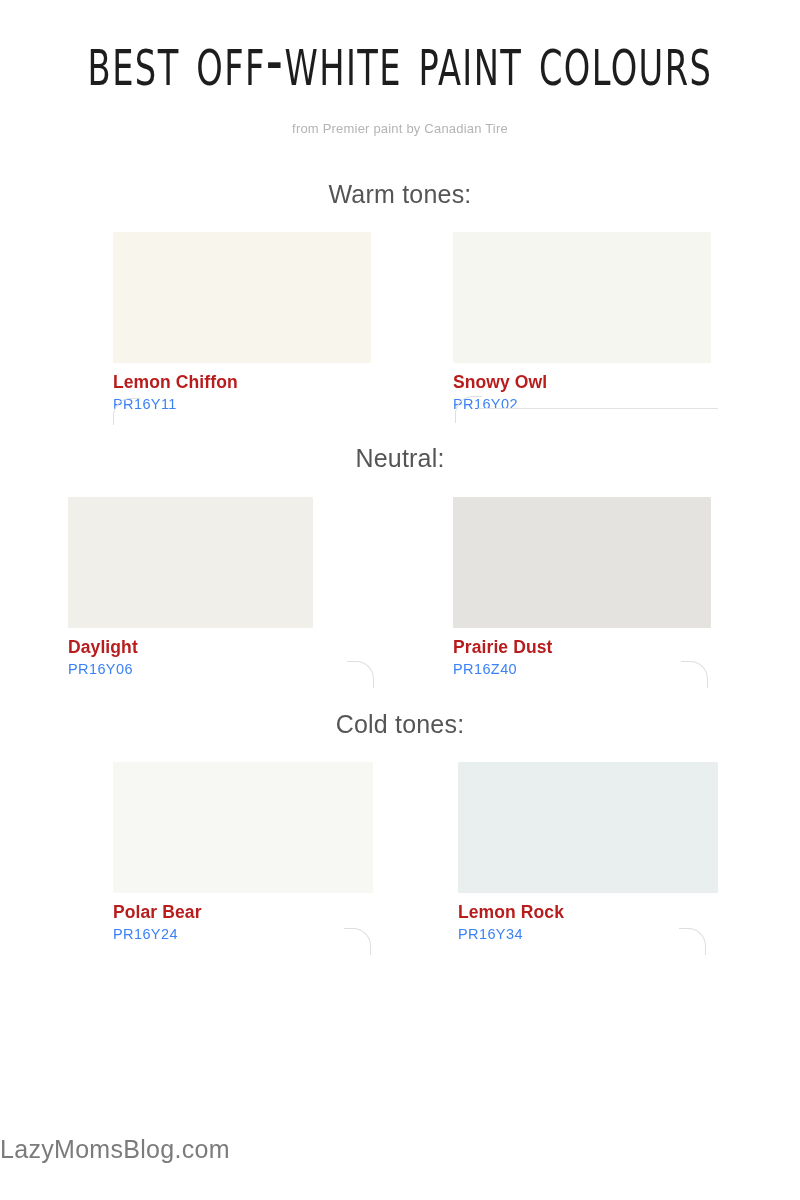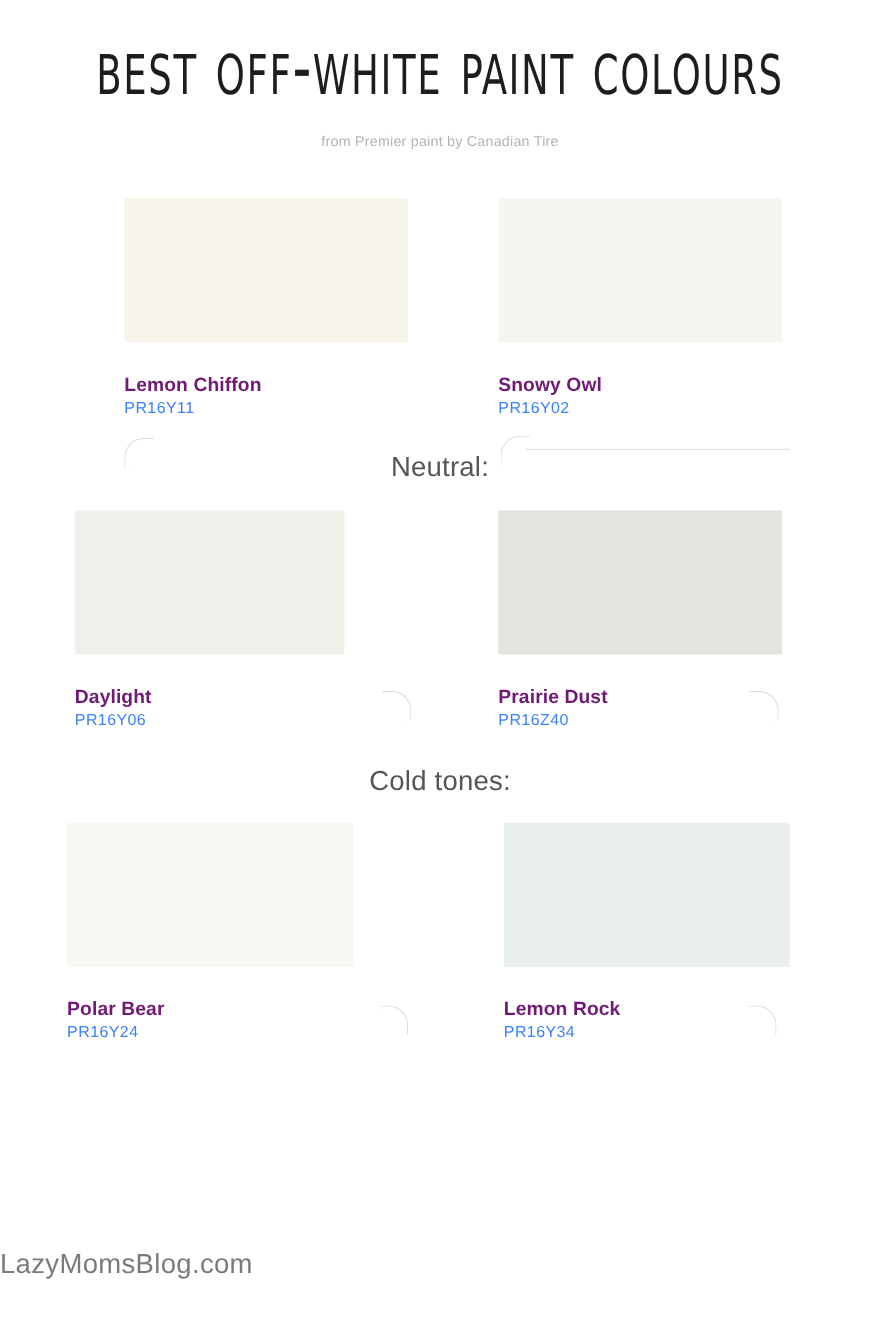--- a/index.html
+++ b/index.html
@@ -73,24 +73,24 @@
   .card {
     position: relative;
     width: 258px;
   }
   .swatch {
     width: 258px;
     height: 131px;
     border-radius: 1px;
   }
   .card-name {
-    margin-top: 28px;
+    margin-top: 9px;
     font-size: 17.5px;
     font-weight: 700;
-    color: #701a75;
+    color: #b91c1c;
     letter-spacing: 0.1px;
   }
   .card-code {
     margin-top: 3px;
     font-size: 14.5px;
     font-weight: 400;
     color: #3b82f6;
     letter-spacing: 0.4px;
   }
 
@@ -133,20 +133,21 @@
 <body>
 
 <div class="page">
 
   <div class="header">
     <div class="title">Best off-white paint colours</div>
     <div class="subtitle">from Premier paint by Canadian Tire</div>
   </div>
 
   <div class="group" style="margin-top:44px;">
+    <div class="section-heading">Warm tones:</div>
 
     <div class="row" style="margin-top:23px;">
 
       <div class="card">
         <div class="swatch" style="background:#f8f5ec;"></div>
         <div class="card-name">Lemon Chiffon</div>
         <div class="card-code">PR16Y11</div>
       </div>
 
       <div class="card">
@@ -181,21 +182,21 @@
 
     </div>
 
     <div class="corner mirrored" style="left:347px; top:217px;"></div>
     <div class="corner mirrored" style="left:681px; top:217px;"></div>
   </div>
 
   <div class="group" style="margin-top:33px;">
     <div class="section-heading">Cold tones:</div>
 
-    <div class="row" style="margin-top:23px; padding-left:61px; padding-right:84px;">
+    <div class="row" style="margin-top:23px; padding-left:113px; padding-right:84px;">
 
       <div class="card">
         <div class="swatch" style="background:#f7f7f4; width:260px;"></div>
         <div class="card-name">Polar Bear</div>
         <div class="card-code">PR16Y24</div>
       </div>
 
       <div class="card">
         <div class="swatch" style="background:#e9eeef; width:260px;"></div>
         <div class="card-name">Lemon Rock</div>

